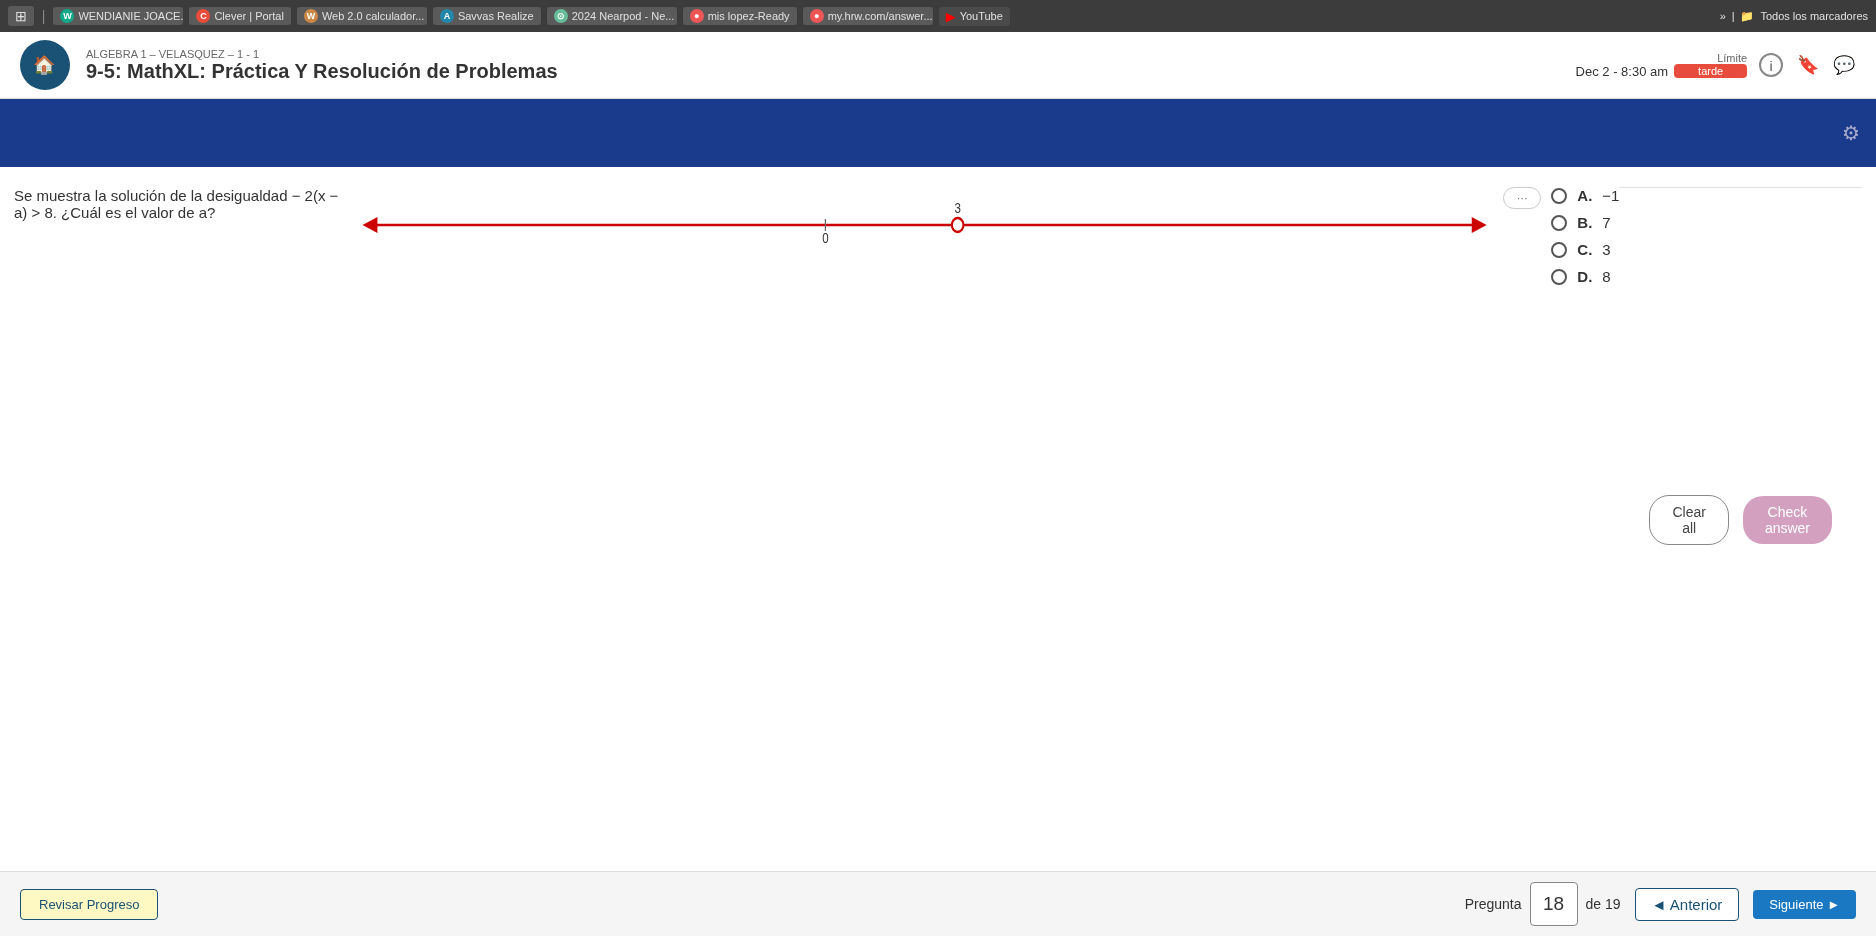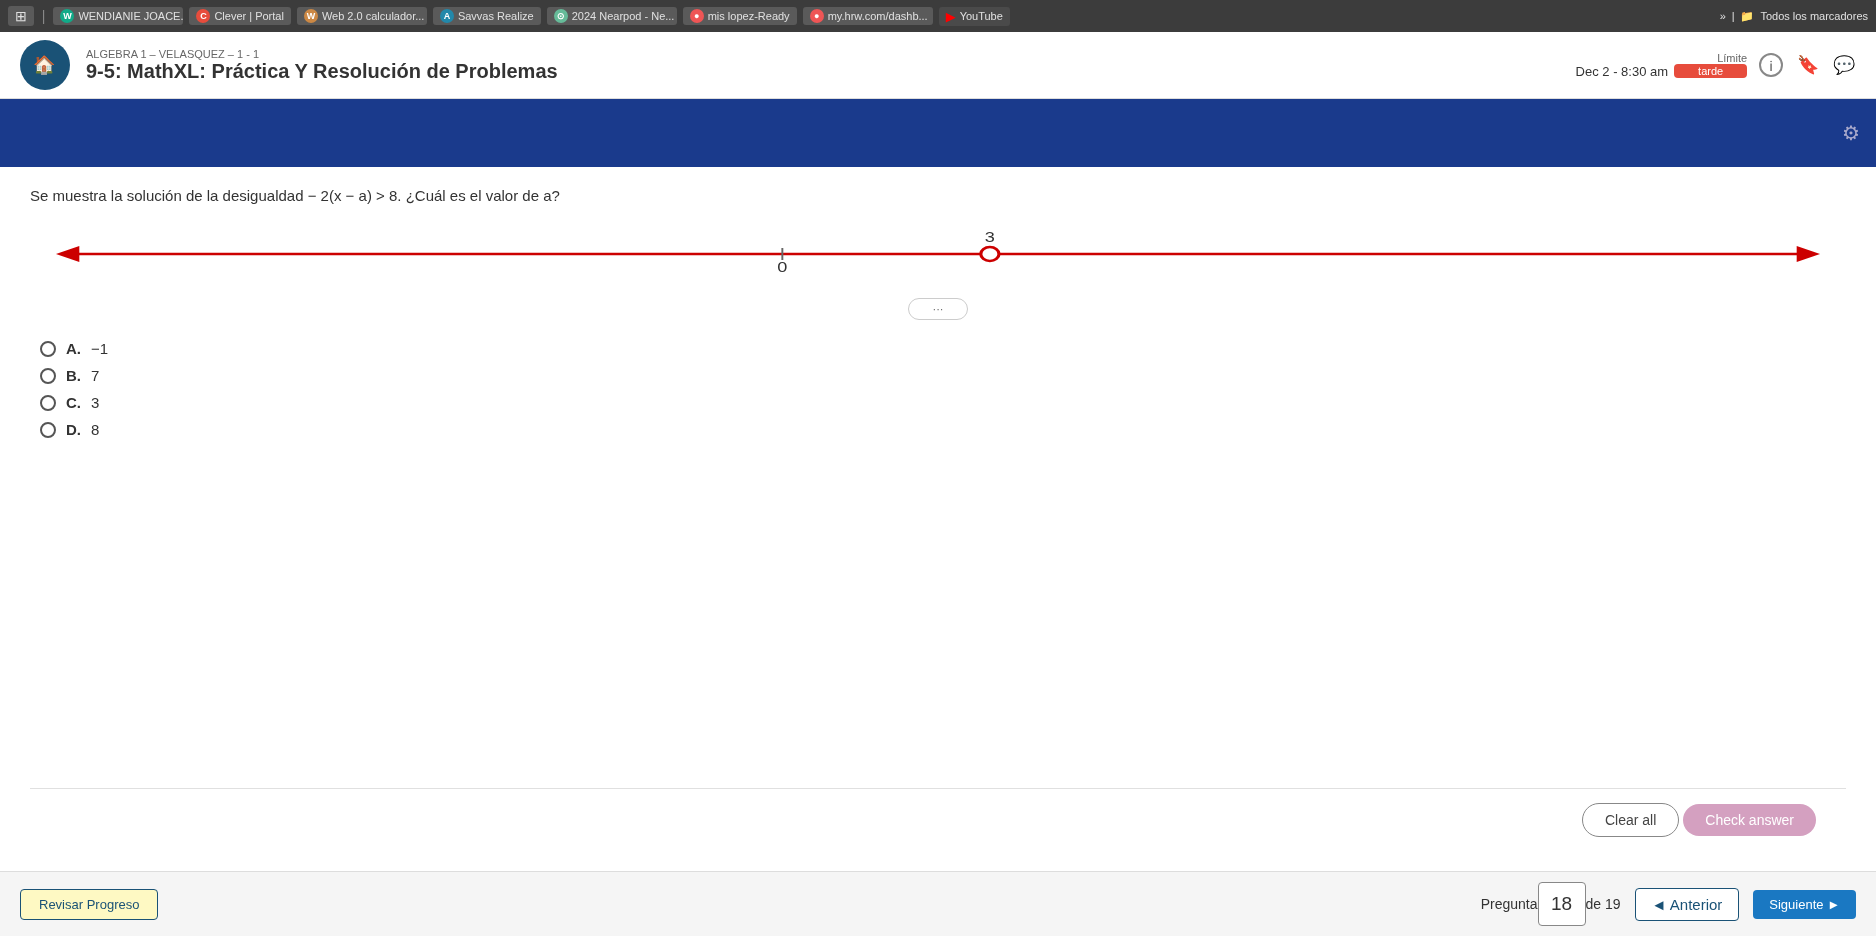--- a/index.html
+++ b/index.html
@@ -131,24 +131,24 @@
     }
     .gear-icon-banner {
       position: absolute; right: 16px; top: 50%;
       transform: translateY(-50%);
       color: #aac; font-size: 20px;
     }
 
     
     .problem-area {
       background: white;
-      padding: 20px 30px;
+      padding: 20px 14px;
       flex: 1;
       display: flex;
-      flex-direction: column;
+      flex-direction: row;
     }
 
     .problem-text {
       font-size: 15px; color: #333;
       margin-bottom: 12px;
     }
 
     
     .number-line-container {
       position: relative;
@@ -197,21 +197,21 @@
     .option-letter { font-weight: bold; }
 
     
     .action-bar {
       display: flex;
       align-items: center;
       justify-content: flex-end;
       padding: 14px 30px;
       background: white;
       border-top: 1px solid #e0e0e0;
-      gap: 4px;
+      gap: 14px;
     }
     .btn-clear-all {
       border: 1.5px solid #888;
       background: white;
       border-radius: 20px;
       padding: 8px 22px;
       font-size: 14px; color: #444;
       cursor: pointer;
     }
     .btn-check-answer {
@@ -235,21 +235,21 @@
     .btn-revisar {
       border: 1.5px solid #1a5276;
       background: #fef9c3;
       border-radius: 4px;
       padding: 7px 18px;
       font-size: 13px; color: #1a5276;
       cursor: pointer;
     }
     .pregunta-block {
       margin-left: auto;
-      display: flex; align-items: center; 
+      display: flex; align-items: center; gap: 8px;
       font-size: 14px; color: #333;
     }
     .pregunta-input {
       width: 48px; height: 44px;
       border: 1.5px solid #888;
       border-radius: 4px;
       text-align: center;
       font-size: 19px; color: #333;
       background: white;
     }
@@ -299,21 +299,21 @@
   <div class="browser-bar-item">
     <div class="icon-circle" style="background:#6b9;border:2px solid #6b9;">⊙</div>
     <span>2024 Nearpod - Ne...</span>
   </div>
   <div class="browser-bar-item">
     <div class="icon-circle" style="background:#e55;">●</div>
     <span>mis lopez-Ready</span>
   </div>
   <div class="browser-bar-item">
     <div class="icon-circle" style="background:#e55;">●</div>
-    <span>my.hrw.com/dashb...</span>
+    <span>my.hrw.com/answer...</span>
   </div>
   <div class="yt-tab">
     <span class="yt-icon">▶</span>
     <span>YouTube</span>
   </div>
   <div class="browser-bar-right">
     <span style="cursor:pointer;">»</span>
     <span>|</span>
     <span>📁</span>
     <span style="cursor:pointer;">Todos los marcadores</span>

